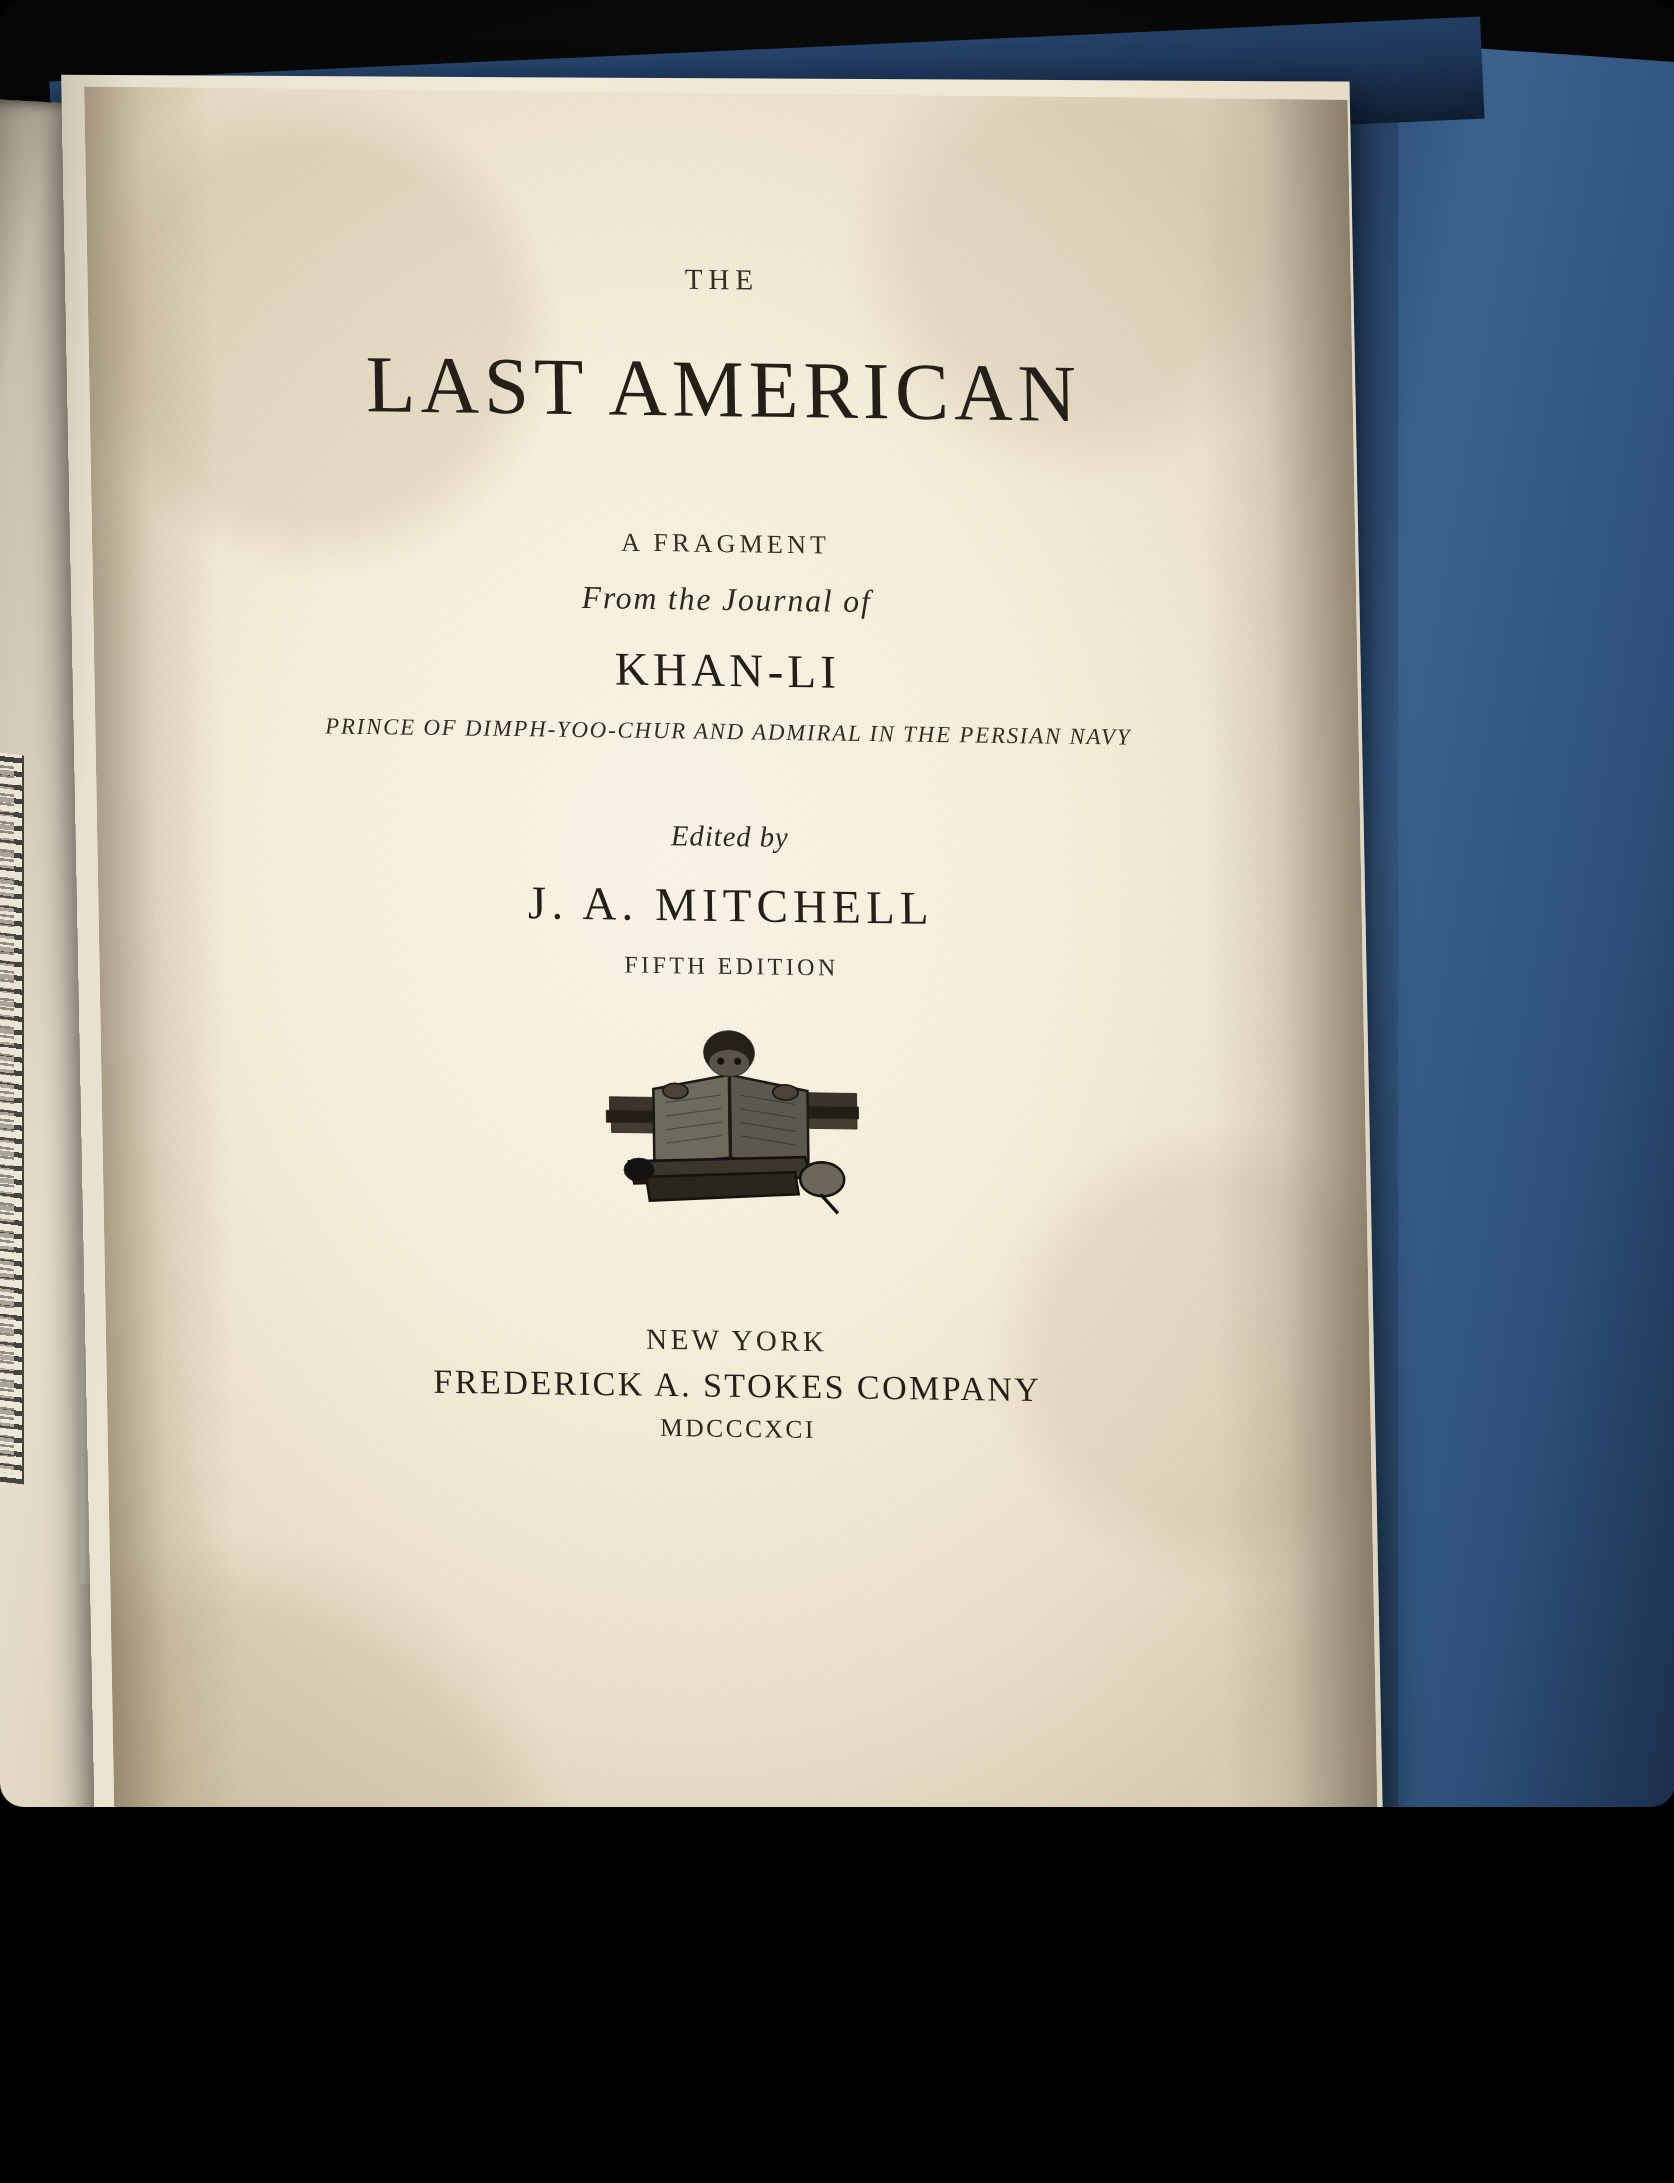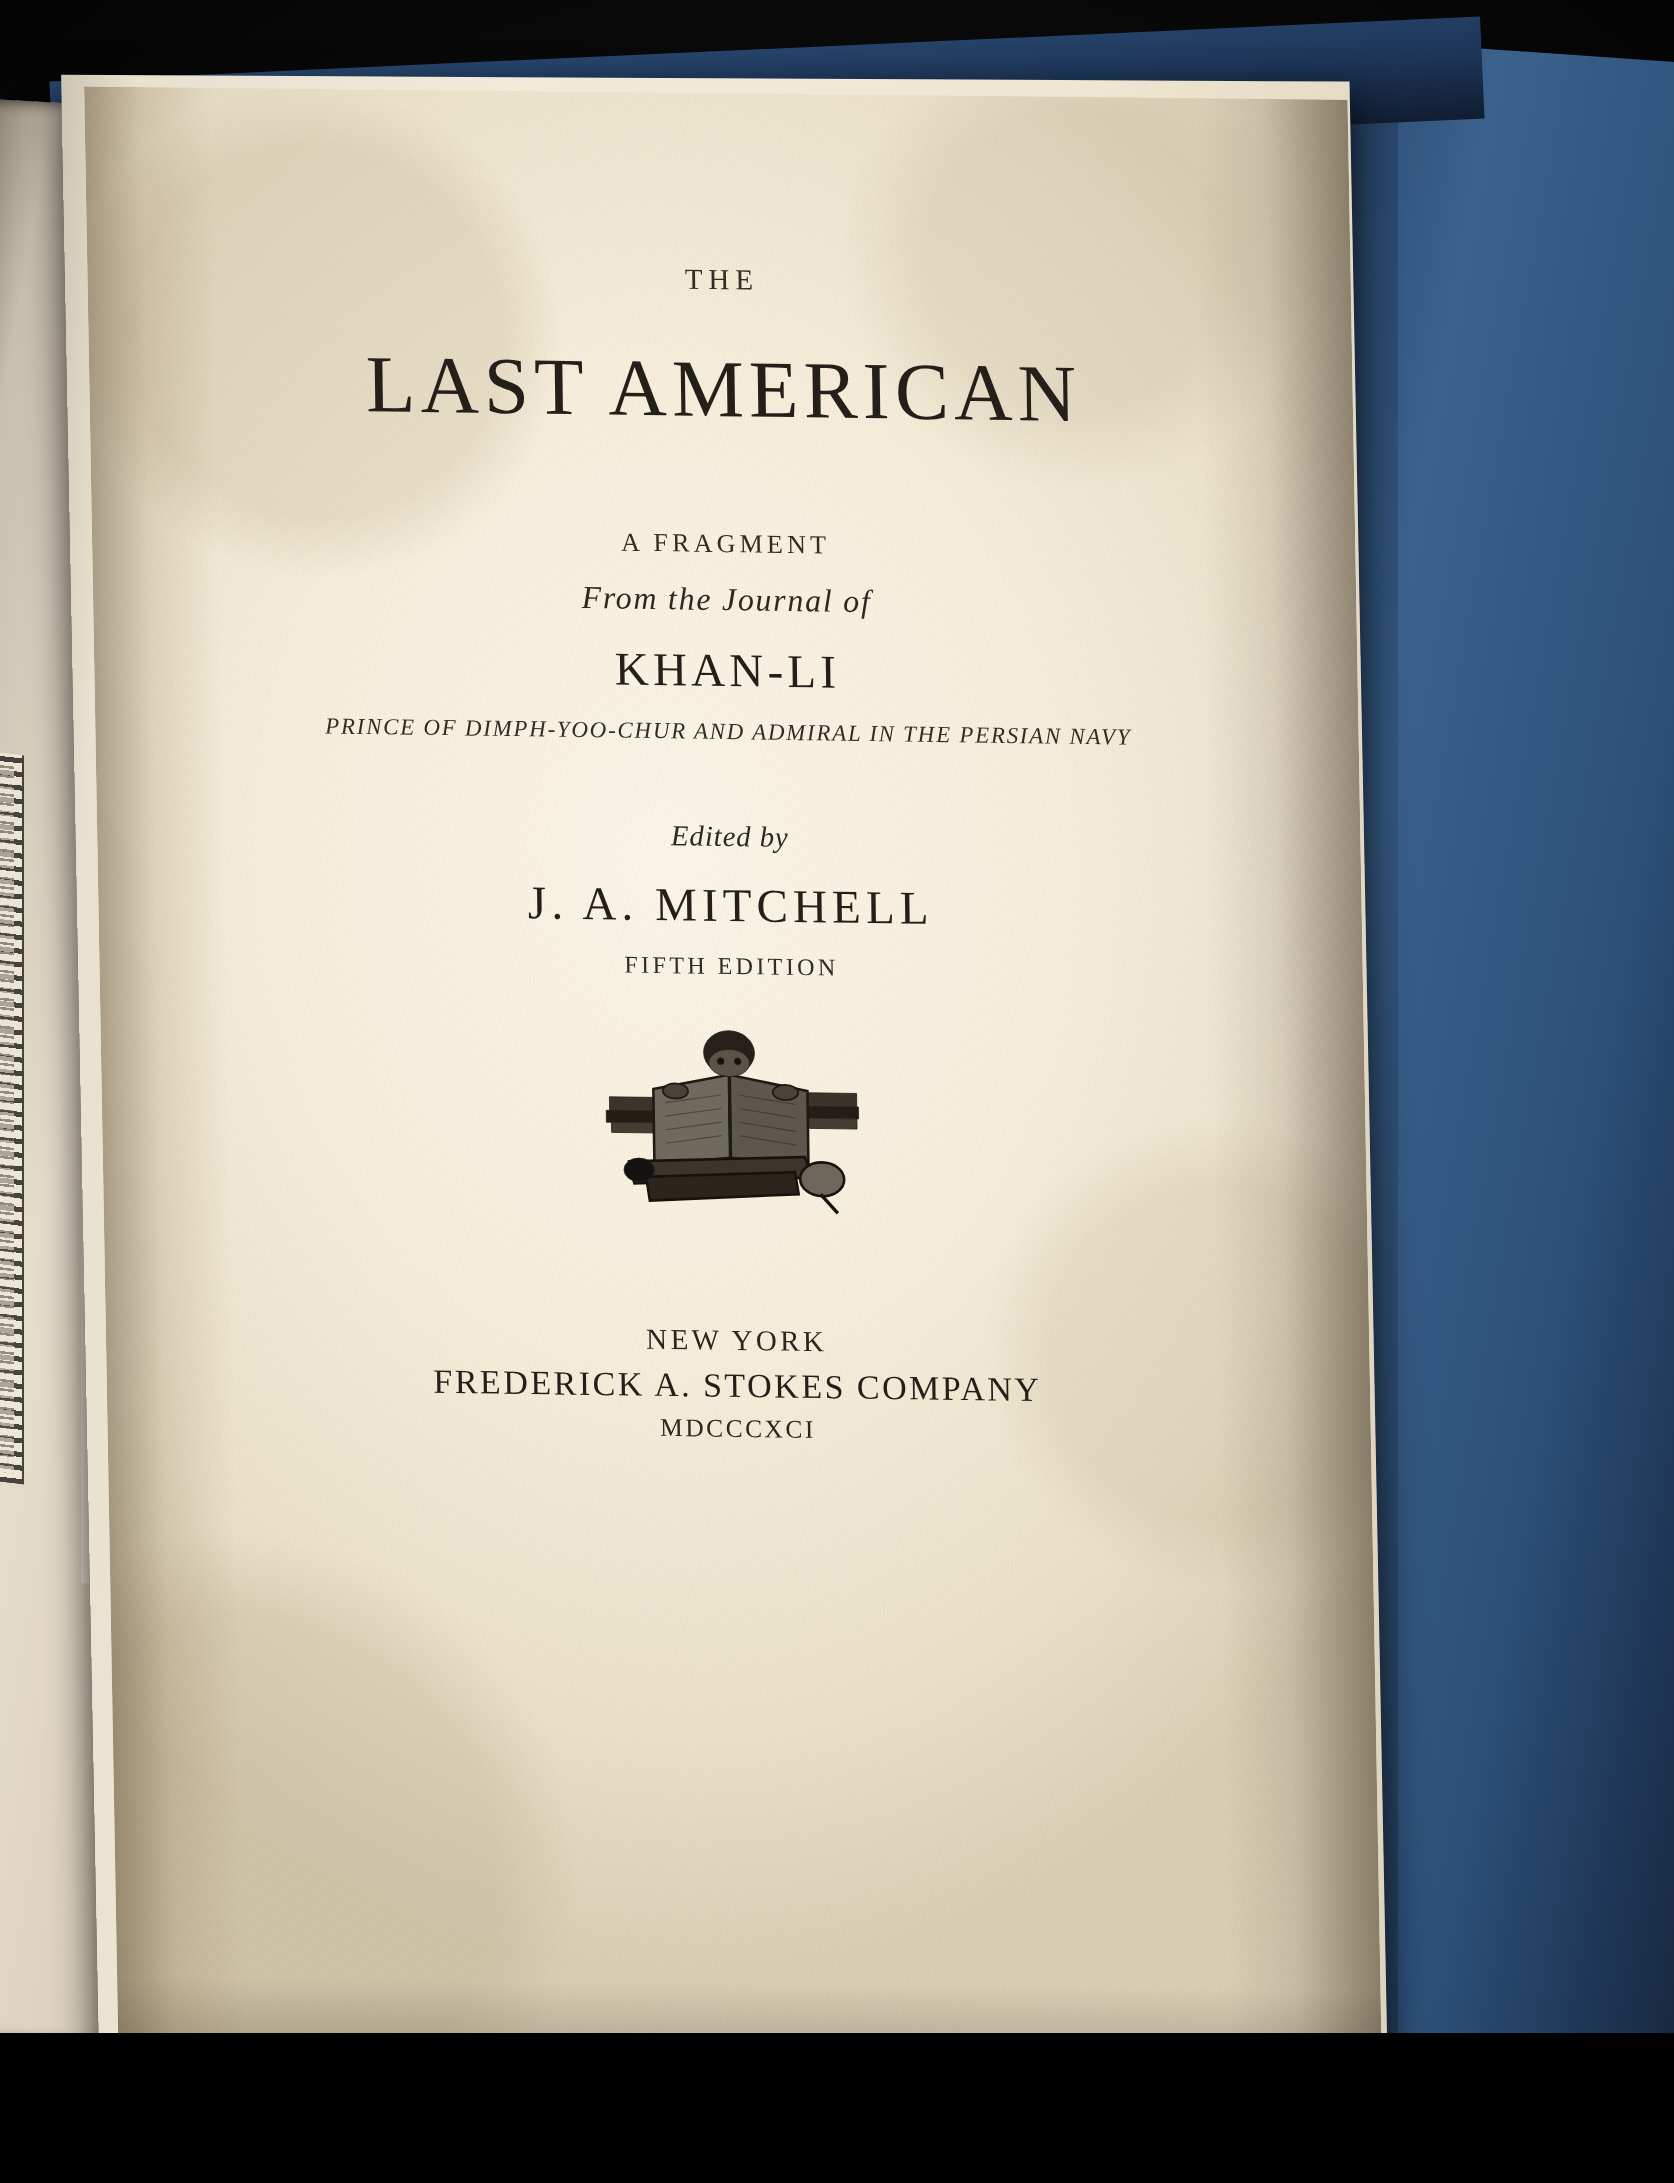--- a/index.html
+++ b/index.html
@@ -11,23 +11,24 @@
     width: 1675px;
     height: 2183px;
     overflow: hidden;
     font-family: "Liberation Serif", serif;
   }
 
   
   .scene {
     position: relative;
     width: 1675px;
-    height: 2033px;
+    height: 1807px;
     background: #070707;
     overflow: hidden;
+    border-radius: 24px;
   }
 
   
   .backdrop {
     position: absolute;
     inset: 0;
     background:
       radial-gradient(ellipse 90% 70% at 50% 45%, #191919 0%, #0b0b0b 55%, #000000 100%);
   }
 

